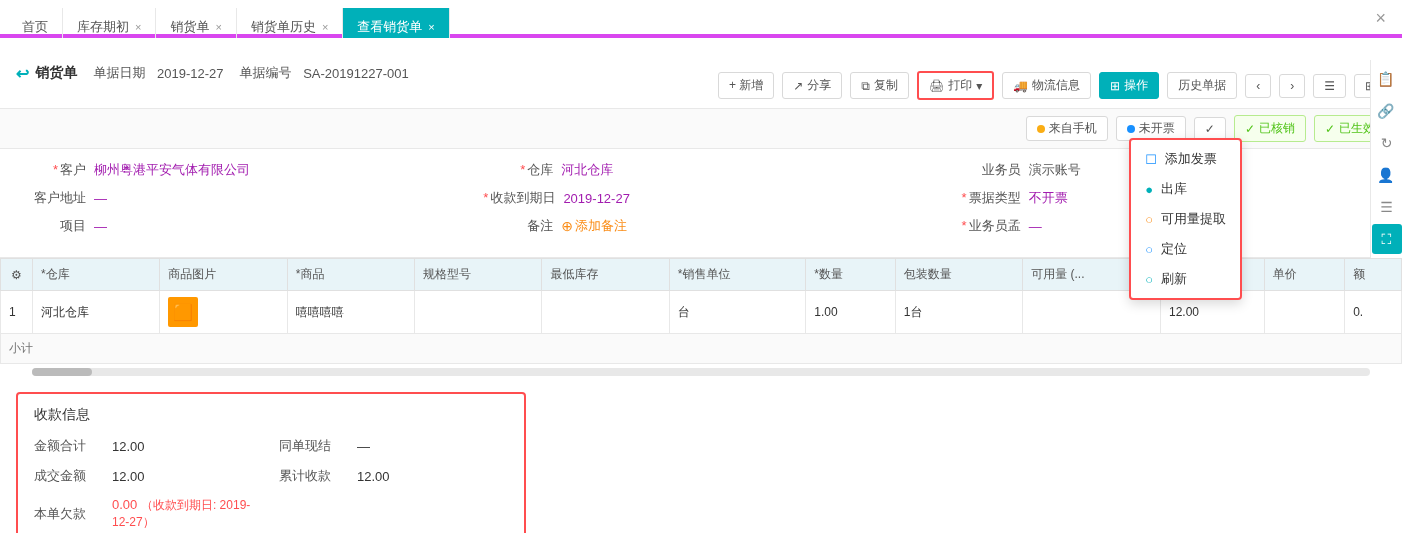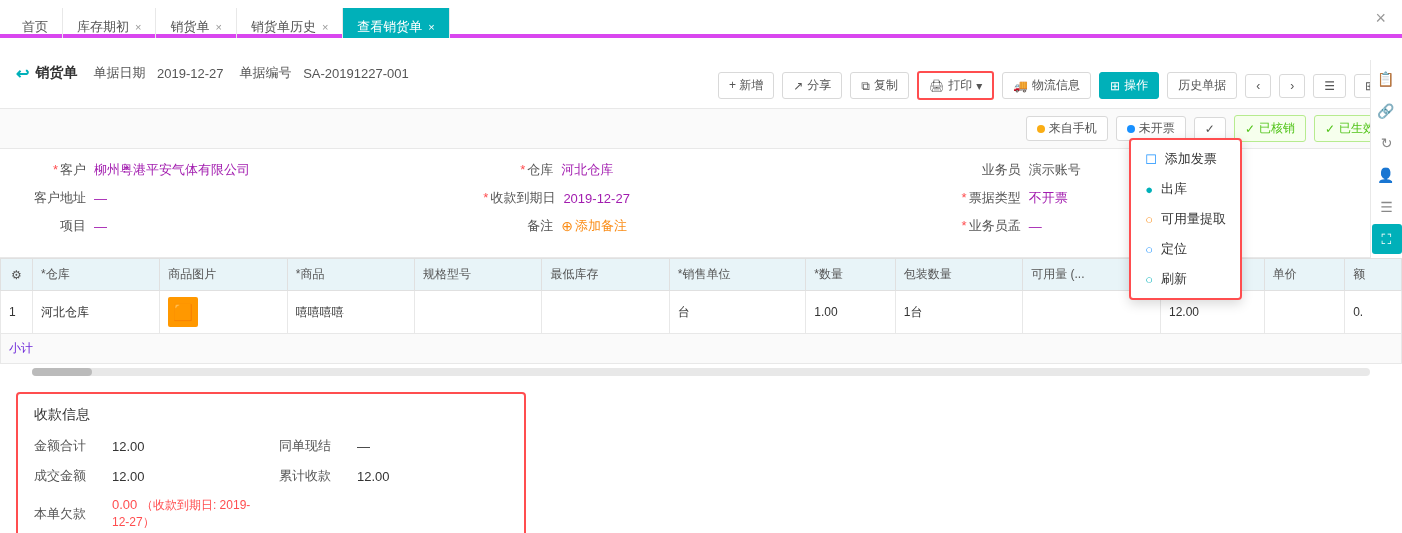--- a/index.html
+++ b/index.html
@@ -68,21 +68,21 @@
     
     .table-area { overflow-x: auto; }
     table { width: 100%; border-collapse: collapse; font-size: 12px; }
     thead tr { background: #e8f4f8; }
     th {
       padding: 7px 8px; text-align: left; border: 1px solid #e0e0e0;
       color: #555; font-weight: normal; white-space: nowrap;
     }
     td { padding: 6px 8px; border: 1px solid #e8e8e8; vertical-align: middle; }
     tbody tr:nth-child(1) { background: #fff; }
-    tbody tr.subtotal { background: #fafafa; color: #6d28d9; font-size: 12px; }
+    tbody tr.subtotal { background: #fafafa; color: #737373; font-size: 12px; }
     .gear-col { width: 32px; text-align: center; }
 
     
     .product-thumb {
       width: 30px; height: 30px; background: #ff9800;
       display: flex; align-items: center; justify-content: center;
       font-size: 16px; border-radius: 2px;
     }
 
     

